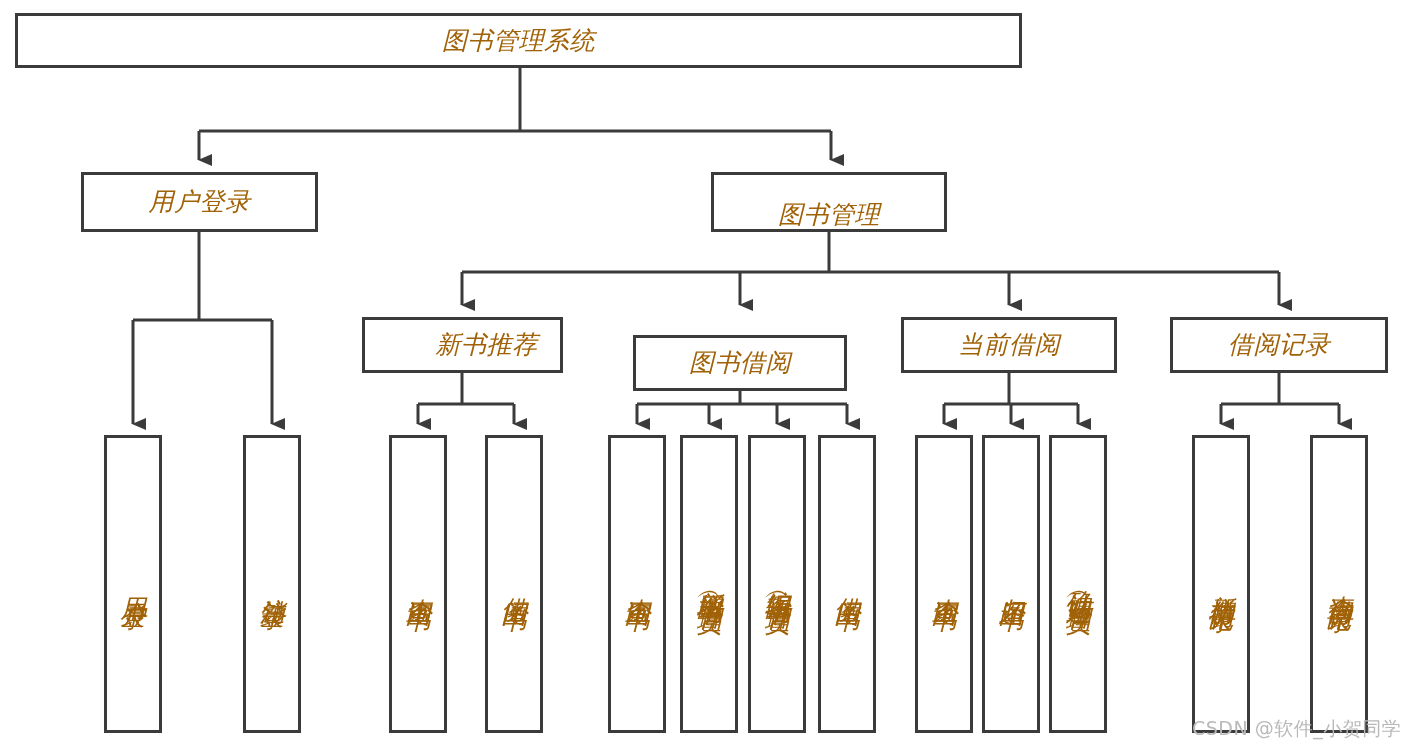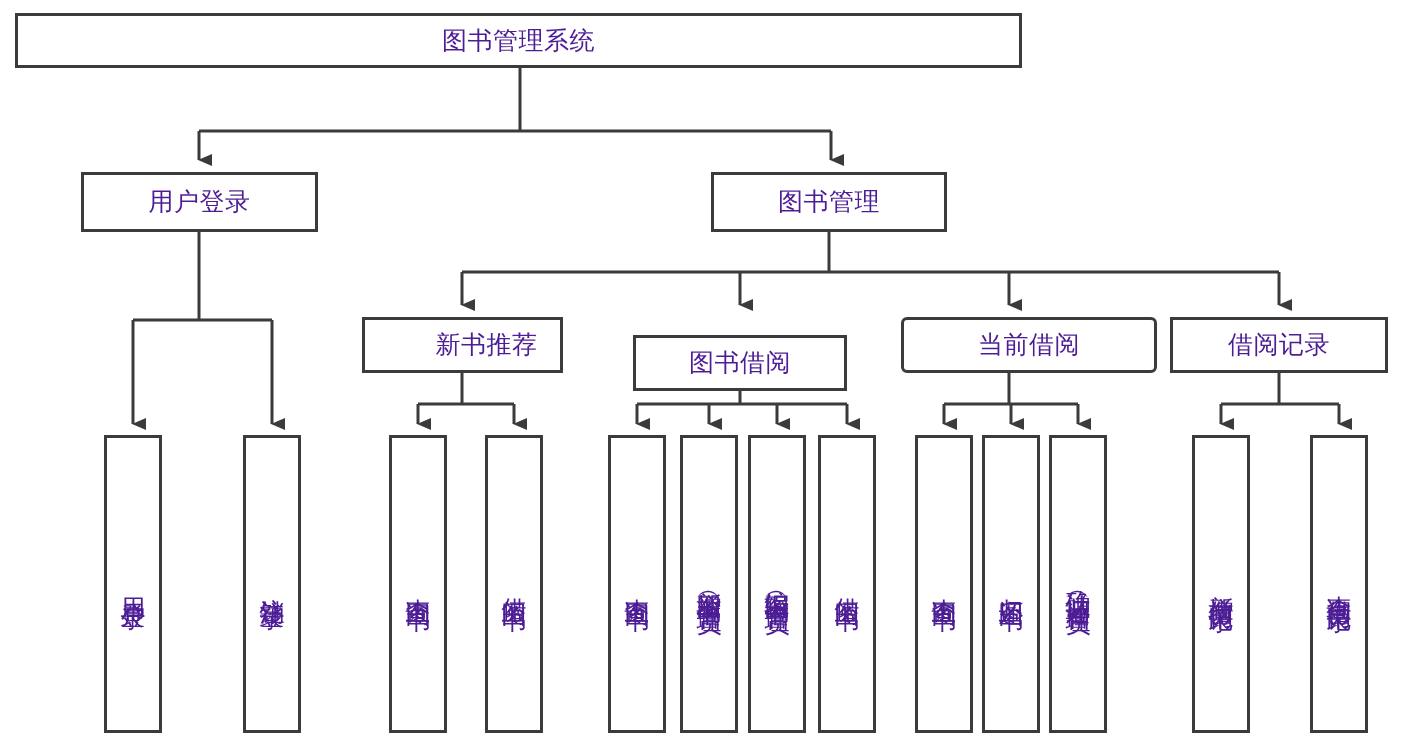--- a/index.html
+++ b/index.html
@@ -27,25 +27,26 @@
   .node-box {
     position: absolute;
     box-sizing: border-box;
     background: #ffffff;
     border: 3px solid #3b3b3b;
     display: flex;
     align-items: center;
     justify-content: center;
   }
   .node-label {
-    color: #4c1d95;
+    color: #a16207;
     line-height: 1.12;
     text-align: center;
     white-space: nowrap;
     letter-spacing: 0.5px;
+    font-style: italic;
   }
   .horiz .node-label {
     font-size: 25px;
   }
   .vert .node-label {
     writing-mode: vertical-rl;
     text-orientation: upright;
     font-size: 25px;
     letter-spacing: 3px;
     line-height: 1;
@@ -114,31 +115,31 @@
     </g>
   </svg>
 
   <div class="node-box horiz" style="left:15px; top:13px; width:1007px; height:55px;">
     <span class="node-label">图书管理系统</span>
   </div>
 
   <div class="node-box horiz" style="left:81px; top:172px; width:237px; height:60px;">
     <span class="node-label">用户登录</span>
   </div>
-  <div class="node-box horiz" style="left:711px; top:172px; width:236px; height:60px;">
+  <div class="node-box horiz" style="left:711px; top:172px; width:236px; height:60px;align-items:flex-end;">
     <span class="node-label">图书管理</span>
   </div>
 
   <div class="node-box horiz" style="left:362px; top:317px; width:201px; height:56px;padding-left:48px;">
     <span class="node-label">新书推荐</span>
   </div>
   <div class="node-box horiz" style="left:633px; top:317px; width:214px; height:56px;margin-top:18px;">
     <span class="node-label">图书借阅</span>
   </div>
-  <div class="node-box horiz" style="left:901px; top:317px; width:256px; height:56px;border-radius:6px;">
+  <div class="node-box horiz" style="left:901px; top:317px; width:216px; height:56px;">
     <span class="node-label">当前借阅</span>
   </div>
   <div class="node-box horiz" style="left:1170px; top:317px; width:218px; height:56px;align-items:center;">
     <span class="node-label">借阅记录</span>
   </div>
 
   <div class="node-box vert" style="left:104px; top:435px; width:58px; height:298px;">
     <span class="node-label">用户登录</span>
   </div>
   <div class="node-box vert" style="left:243px; top:435px; width:58px; height:298px;">
@@ -171,14 +172,15 @@
   <div class="node-box vert" style="left:1049px; top:435px; width:58px; height:298px;">
     <span class="node-label">确认归还（管理员）</span>
   </div>
   <div class="node-box vert" style="left:1192px; top:435px; width:58px; height:298px;">
     <span class="node-label">新增借阅记录</span>
   </div>
   <div class="node-box vert" style="left:1310px; top:435px; width:58px; height:298px;">
     <span class="node-label">查询借阅记录</span>
   </div>
 
+  <div class="watermark" style="left:1192px; top:716px;">CSDN @软件_小贺同学</div>
 
 </div>
 
 </body></html>

